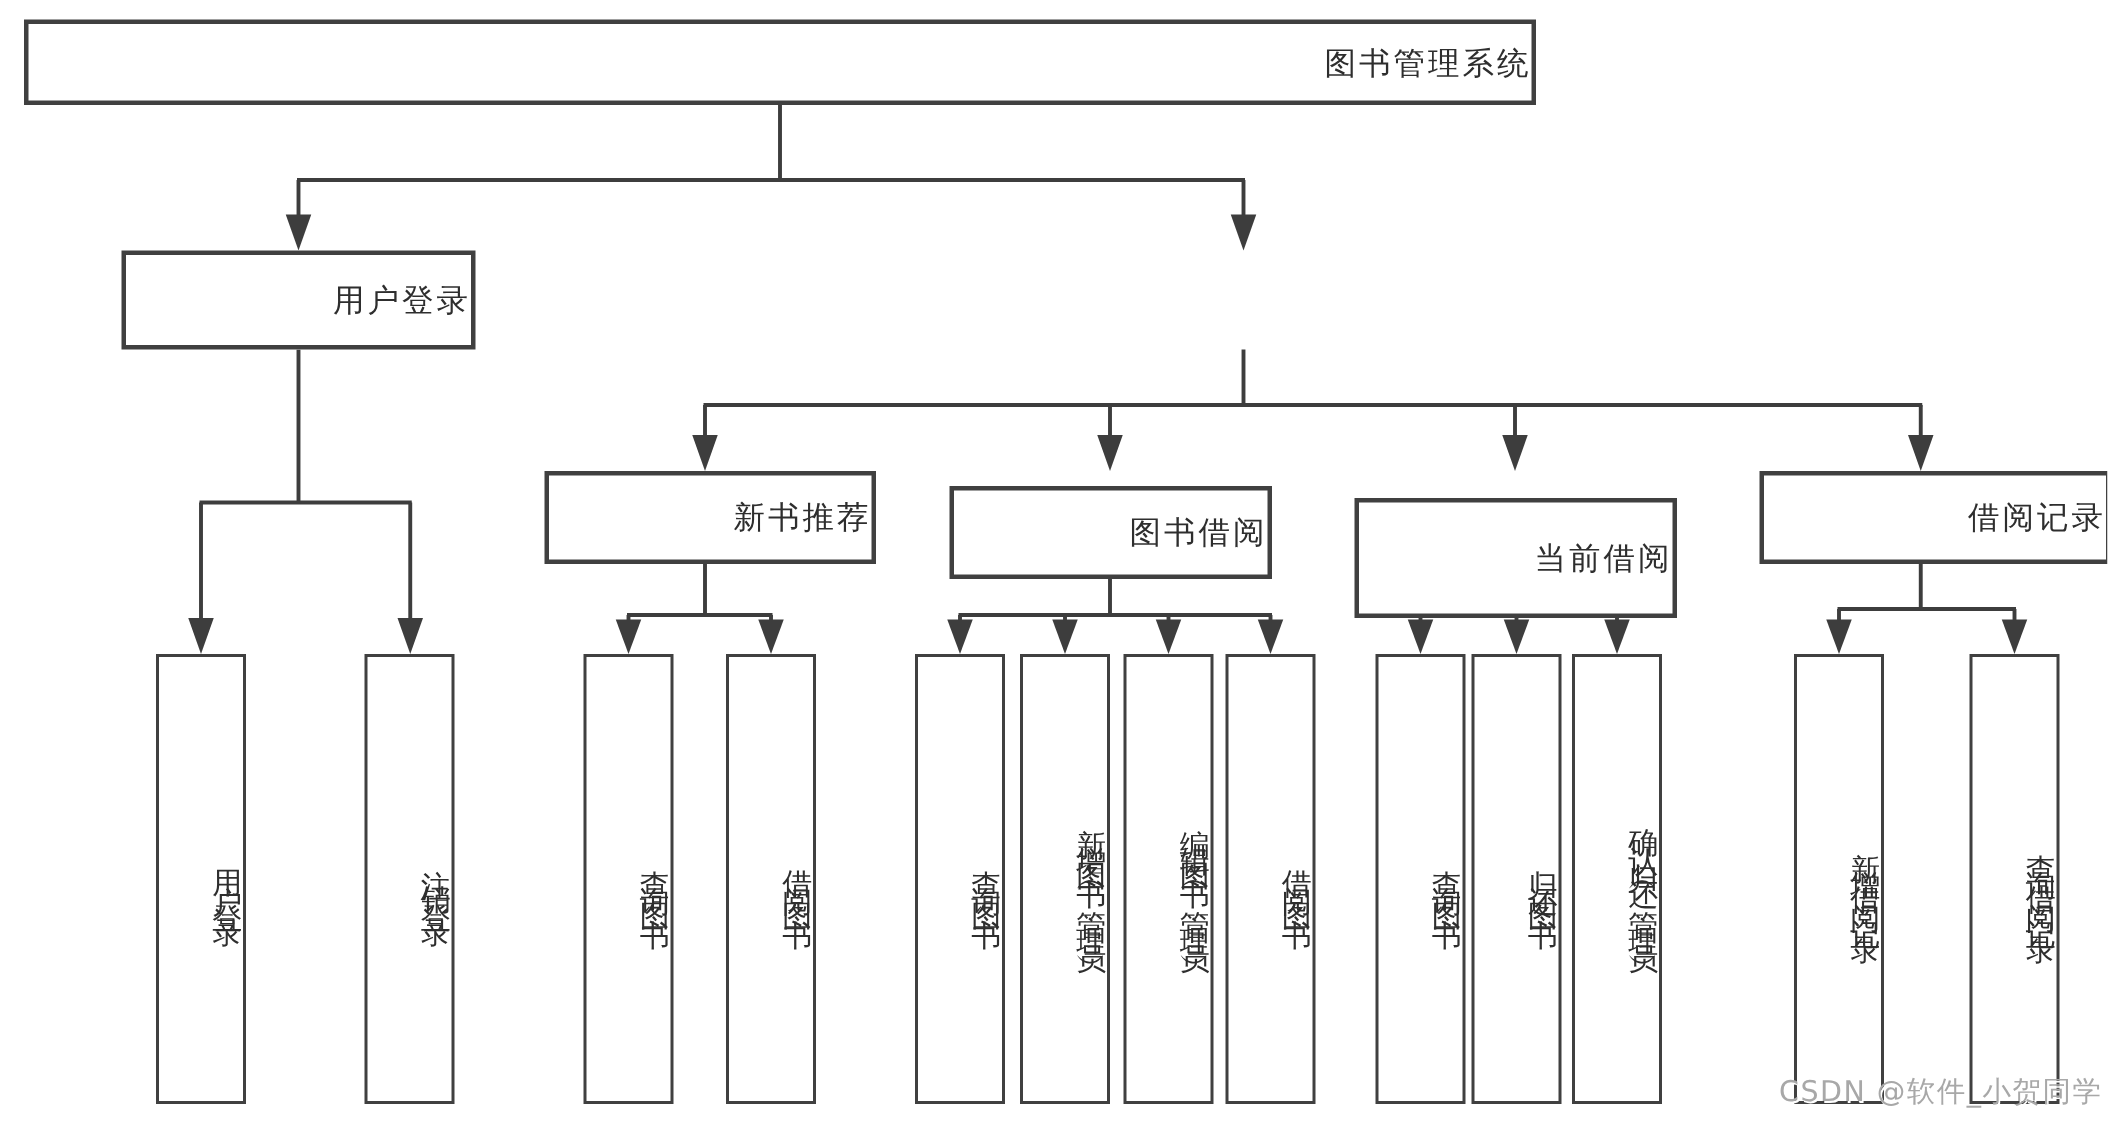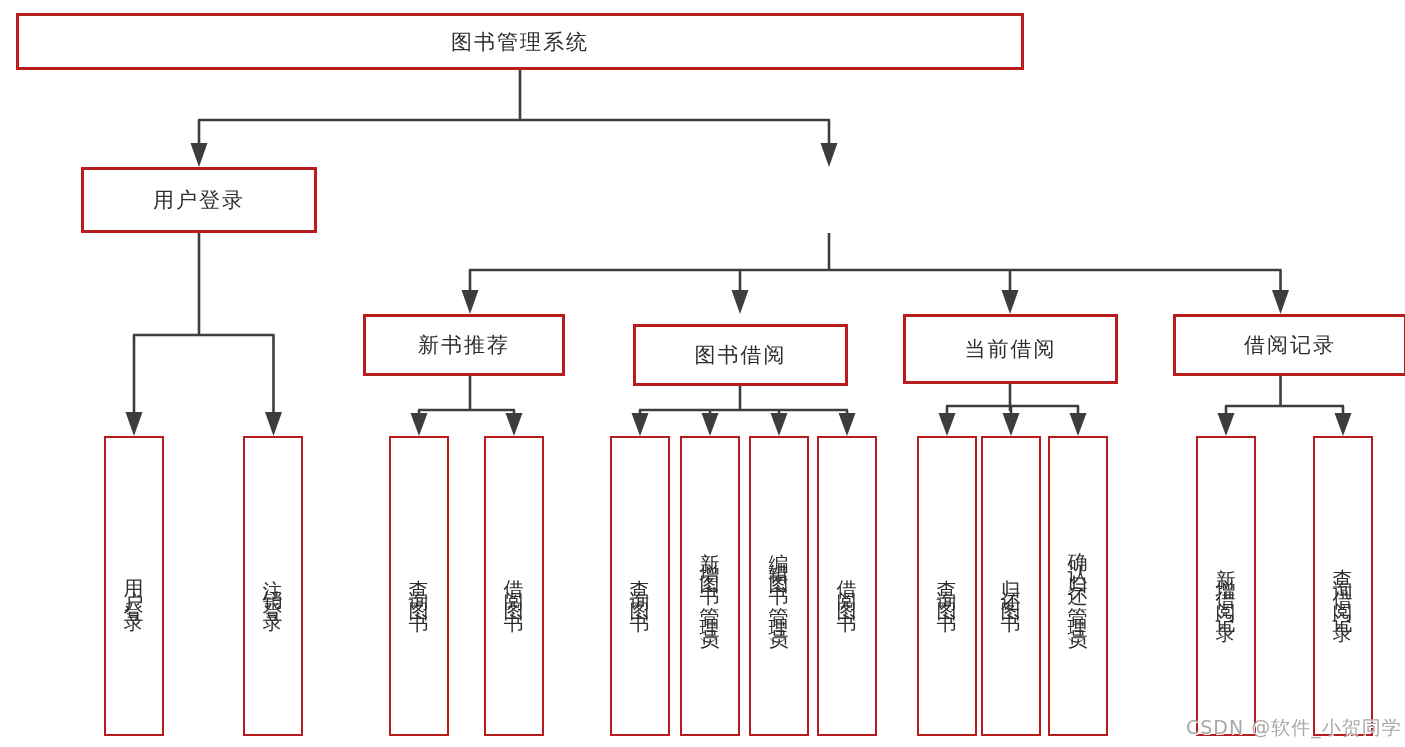--- a/index.html
+++ b/index.html
@@ -18,24 +18,24 @@
   .connectors {
     position: absolute;
     left: 0;
     top: 0;
     z-index: 0;
   }
   .box {
     position: absolute;
     box-sizing: border-box;
     background: #ffffff;
-    border: 3px solid #b91c1c;
+    border: 3px solid #404040;
     display: flex;
     align-items: center;
-    justify-content: center;
+    justify-content: flex-end;
     z-index: 1;
     color: #2e2e2e;
   }
   .hlabel {
     font-size: 21px;
     letter-spacing: 2px;
     white-space: nowrap;
     color: #2e2e2e;
   }
   .leaf {
@@ -141,27 +141,27 @@
   </svg>
 
   <div class="box" style="left:16px;top:13px;width:1008px;height:57px">
     <span class="hlabel">图书管理系统</span>
   </div>
 
   <div class="box" style="left:81px;top:167px;width:236px;height:66px">
     <span class="hlabel">用户登录</span>
   </div>
 
-  <div class="box" style="left:363px;top:314px;width:202px;height:62px">
+  <div class="box" style="left:363px;top:314px;width:221px;height:62px">
     <span class="hlabel">新书推荐</span>
   </div>
   <div class="box" style="left:633px;top:324px;width:215px;height:62px">
     <span class="hlabel">图书借阅</span>
   </div>
-  <div class="box" style="left:903px;top:314px;width:215px;height:70px">
+  <div class="box" style="left:903px;top:332px;width:215px;height:80px">
     <span class="hlabel">当前借阅</span>
   </div>
   <div class="box" style="left:1173px;top:314px;width:234px;height:62px">
     <span class="hlabel">借阅记录</span>
   </div>
 
   <div class="box leaf" style="left:104px">
     <span class="vlabel">用户登录</span>
   </div>
   <div class="box leaf" style="left:243px">

